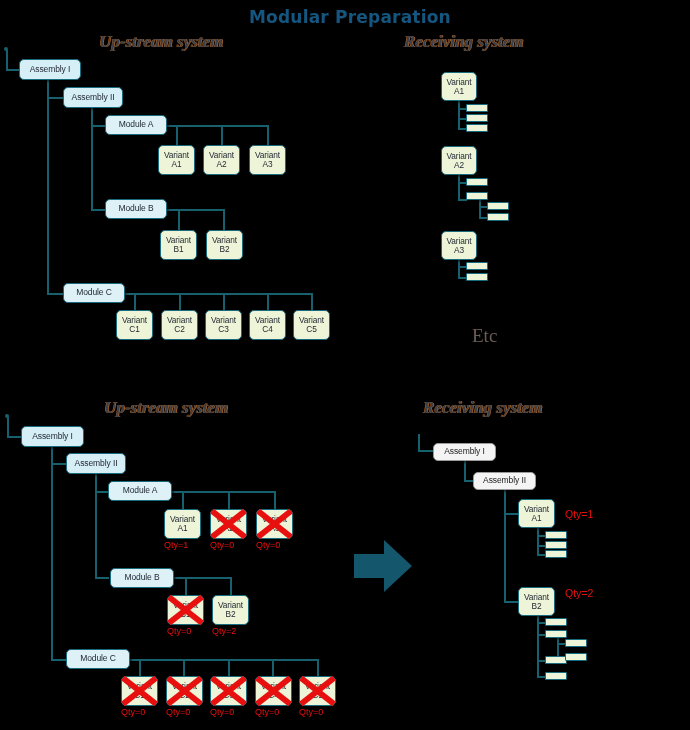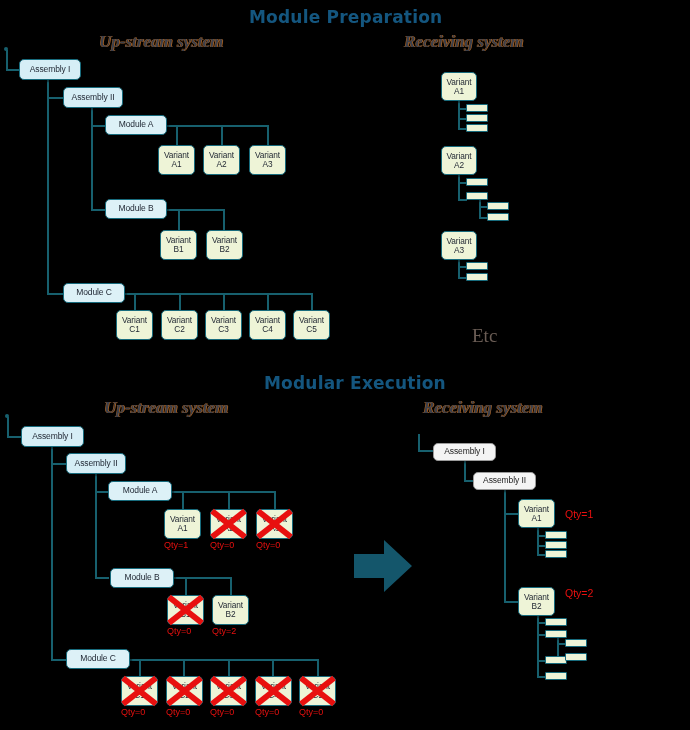--- a/index.html
+++ b/index.html
@@ -117,21 +117,21 @@
     background:#17606e;
     border-radius:50%;
     z-index:4;
   }
 </style>
 </head>
 <body>
 
 <div class="canvas">
 
-  <div class="main-title" style="left:249px; top:7px;">Module Preparation</div>
+  <div class="main-title" style="left:249px; top:7px;">Modular Preparation</div>
   <div class="sub-title" style="left:99px; top:32px;">Up-stream system</div>
   <div class="sub-title" style="left:404px; top:32px;">Receiving system</div>
 
   <div class="stub-dot" style="left:4px; top:47px;"></div>
   <div class="ln v" style="left:6px; top:50px; height:20px;"></div>
   <div class="ln h" style="left:6px; top:69px; width:14px;"></div>
 
   <div class="node assembly" style="left:19px; top:59px; width:62px; height:21px;">
     <span class="lbl">Assembly I</span>
   </div>
@@ -251,21 +251,20 @@
     <span>A3</span>
   </div>
   <div class="ln v" style="left:458px; top:260px; height:19px;"></div>
   <div class="ln h" style="left:458px; top:266px; width:9px;"></div>
   <div class="ln h" style="left:458px; top:277px; width:9px;"></div>
   <div class="bar" style="left:466px; top:262px; width:22px;"></div>
   <div class="bar" style="left:466px; top:273px; width:22px;"></div>
 
   <div class="etc-label" style="left:472px; top:325px;">Etc</div>
 
-  <div class="main-title" style="left:264px; top:373px;">Modular Execution</div>
   <div class="sub-title" style="left:104px; top:398px;">Up-stream system</div>
   <div class="sub-title" style="left:423px; top:398px;">Receiving system</div>
 
   <div class="stub-dot" style="left:5px; top:414px;"></div>
   <div class="ln v" style="left:7px; top:417px; height:20px;"></div>
   <div class="ln h" style="left:7px; top:436px; width:15px;"></div>
 
   <div class="node assembly" style="left:21px; top:426px; width:63px; height:21px;">
     <span class="lbl">Assembly I</span>
   </div>

